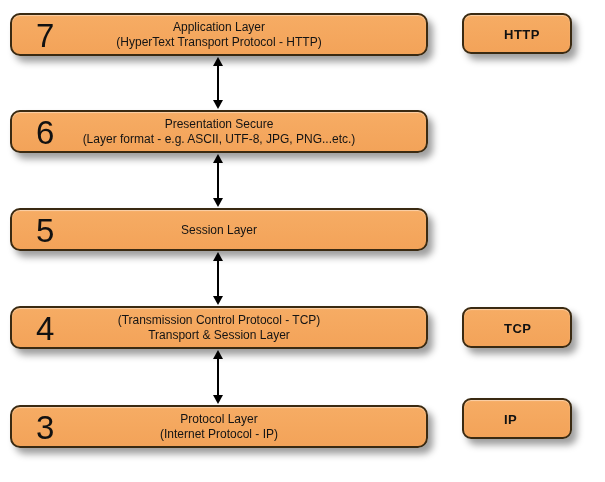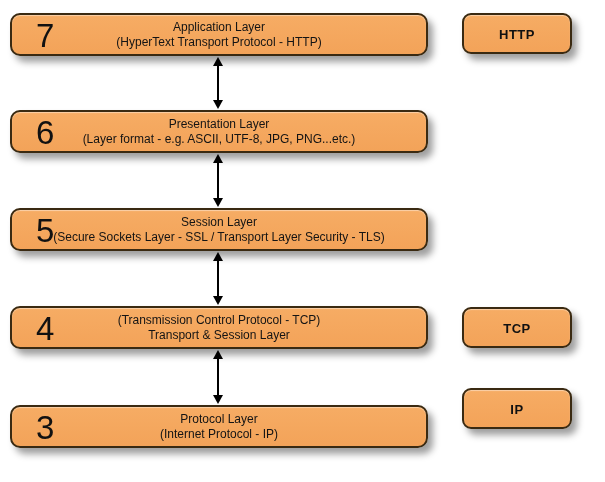--- a/index.html
+++ b/index.html
@@ -53,25 +53,26 @@
     font-size: 12px;
     line-height: 15px;
     white-space: nowrap;
   }
   .protocol-label {
     position: absolute;
     left: 0;
     right: 0;
     top: 50%;
     transform: translateY(-50%);
-    text-align: center;
+    text-align: left;
     font-weight: bold;
     font-size: 13px;
     color: #111111;
     letter-spacing: 0.5px;
+    padding-left: 40px;
   }
   
   .arrow {
     position: absolute;
     left: 212px;
     width: 12px;
   }
   .arrow .shaft {
     position: absolute;
     left: 5px;
@@ -92,21 +93,21 @@
 
   
   .row-7 { top: 13px; }
   .row-6 { top: 110px; }
   .row-5 { top: 208px; }
   .row-4 { top: 306px; }
   .row-3 { top: 405px; }
   .p-http  { top: 13px; }
   .p-https { top: 208px; }
   .p-tcp   { top: 307px; }
-  .p-ip    { top: 388px; text-decoration: underline; }
+  .p-ip    { top: 398px; text-decoration: underline; }
   .a-76 { top: 57px;  height: 52px; }
   .a-65 { top: 154px; height: 53px; }
   .a-54 { top: 252px; height: 53px; }
   .a-43 { top: 350px; height: 54px; }
 </style>
 </head>
 <body>
 
 <div class="canvas">
 
@@ -118,34 +119,33 @@
     </div>
   </div>
 
   <div class="arrow a-76">
     <div class="shaft"></div>
   </div>
 
   <div class="layer-box row-6">
     <div class="layer-number">6</div>
     <div class="layer-text">
-      <div>Presentation Layer</div>
+      <div>Presentation Secure</div>
       <div>(Layer format - e.g. ASCII, UTF-8, JPG, PNG...etc.)</div>
     </div>
   </div>
 
   <div class="arrow a-65">
     <div class="shaft"></div>
   </div>
 
   <div class="layer-box row-5">
     <div class="layer-number">5</div>
     <div class="layer-text">
       <div>Session Layer</div>
-      <div>(Secure Sockets Layer - SSL / Transport Layer Security - TLS)</div>
     </div>
   </div>
 
   <div class="arrow a-54">
     <div class="shaft"></div>
   </div>
 
   <div class="layer-box row-4">
     <div class="layer-number">4</div>
     <div class="layer-text">

